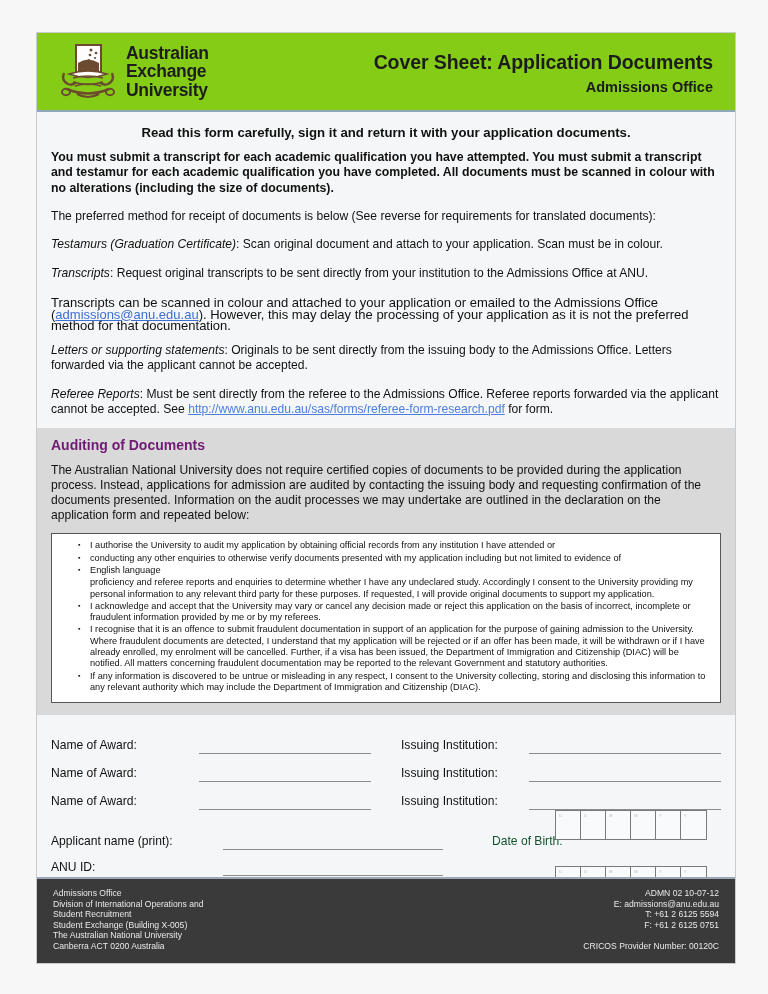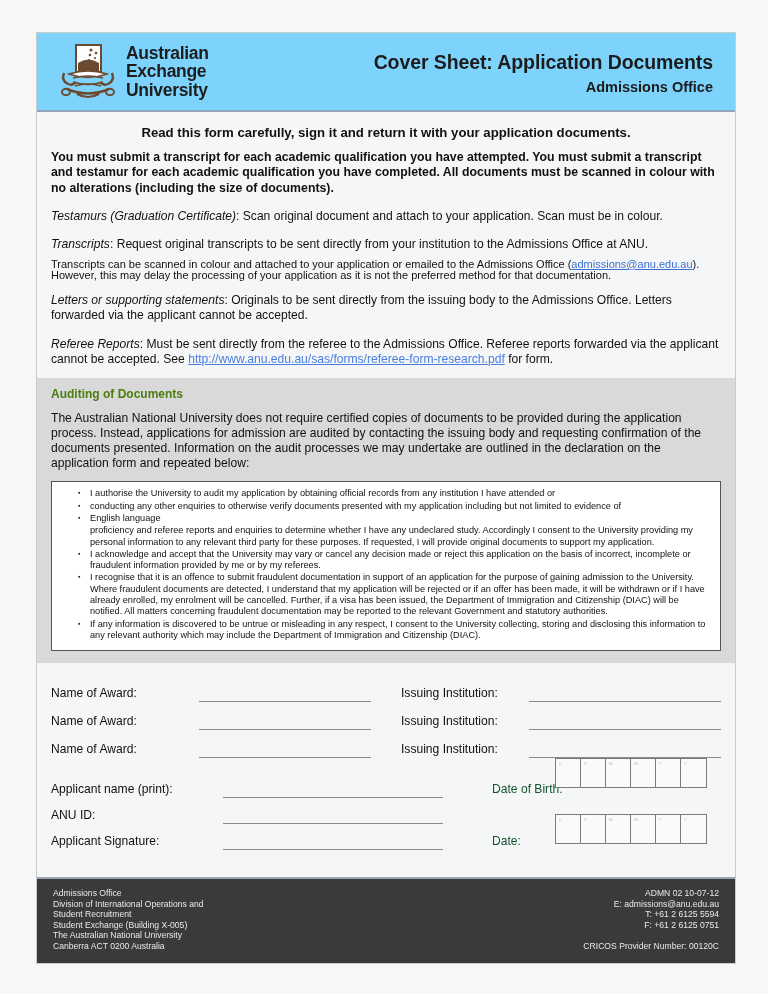--- a/index.html
+++ b/index.html
@@ -17,21 +17,21 @@
     background: #f5f6f7;
     border: 1px solid #c9cbcd;
     box-shadow: 0 0 0 0 transparent;
     overflow: hidden;
   }
 
   
   .header {
     position: relative;
     height: 79px;
-    background: #7dd3fc;
+    background: #84cc16;
     border-bottom: 2px solid #8fa6bb;
     display: flex;
     align-items: center;
   }
   .logo-wrap {
     display: flex;
     align-items: center;
     padding-left: 22px;
     gap: 9px;
   }
@@ -81,42 +81,42 @@
     margin: 0 0 13px 0;
   }
   p.para {
     font-size: 12.1px;
     color: #111;
     line-height: 15.4px;
     margin: 0 0 13px 0;
   }
   .it { font-style: italic; }
   .small-note {
-    font-size: 11px;
+    font-size: 13px;
     color: #111;
     line-height: 11.6px;
-    margin: 6px 0 0 0;
+    margin: 16px 0 0 0;
   }
   a.link, .link {
     color: #3b6fd4;
     text-decoration: underline;
   }
   .link-lg { color: #4a7fe0; text-decoration: underline; }
 
   
   .audit {
     background: #d9d9d9;
     padding: 7px 14px 12px 14px;
     margin-top: 2px;
   }
   .audit h3 {
-    font-size: 12px;
+    font-size: 14px;
     font-weight: bold;
     margin: 2px 0 10px 0;
-    color: #4d7c0f;
+    color: #701a75;
   }
   .audit p {
     font-size: 12.1px;
     line-height: 15.2px;
     margin: 0 0 10px 0;
     color: #111;
   }
   .decl-box {
     background: #ffffff;
     border: 1px solid #555;
@@ -249,20 +249,21 @@
       <div class="doc-title">Cover Sheet: Application Documents</div>
       <div class="doc-subtitle">Admissions Office</div>
     </div>
   </div>
 
   <div class="body-pad">
     <div class="lead-heading">Read this form carefully, sign it and return it with your application documents.</div>
 
     <p class="bold-block">You must submit a transcript for each academic qualification you have attempted.  You must submit a transcript and testamur for each academic qualification you have completed.  All documents must be scanned in colour with no alterations (including the size of documents).</p>
 
+    <p class="para">The preferred method for receipt of documents is below (See reverse for requirements for translated documents):</p>
 
     <p class="para"><span class="it">Testamurs (Graduation Certificate)</span><span>: Scan original document and attach to your application. Scan must be in colour.</span></p>
 
     <p class="para" style="margin-bottom:11px;">
       <span class="it">Transcripts</span><span>: Request original transcripts to be sent directly from your institution to the Admissions Office at ANU.</span>
       <span class="small-note" style="display:block;"><span>Transcripts can be scanned in colour and attached to your application or emailed to the Admissions Office (</span><a class="link" href="#">admissions@anu.edu.au</a><span>). However, this may delay the processing of your application as it is not the preferred method for that documentation.</span></span>
     </p>
 
     <p class="para"><span class="it">Letters or supporting statements</span><span>: Originals to be sent directly from the issuing body to the Admissions Office.  Letters forwarded via the applicant cannot be accepted.</span></p>
 

